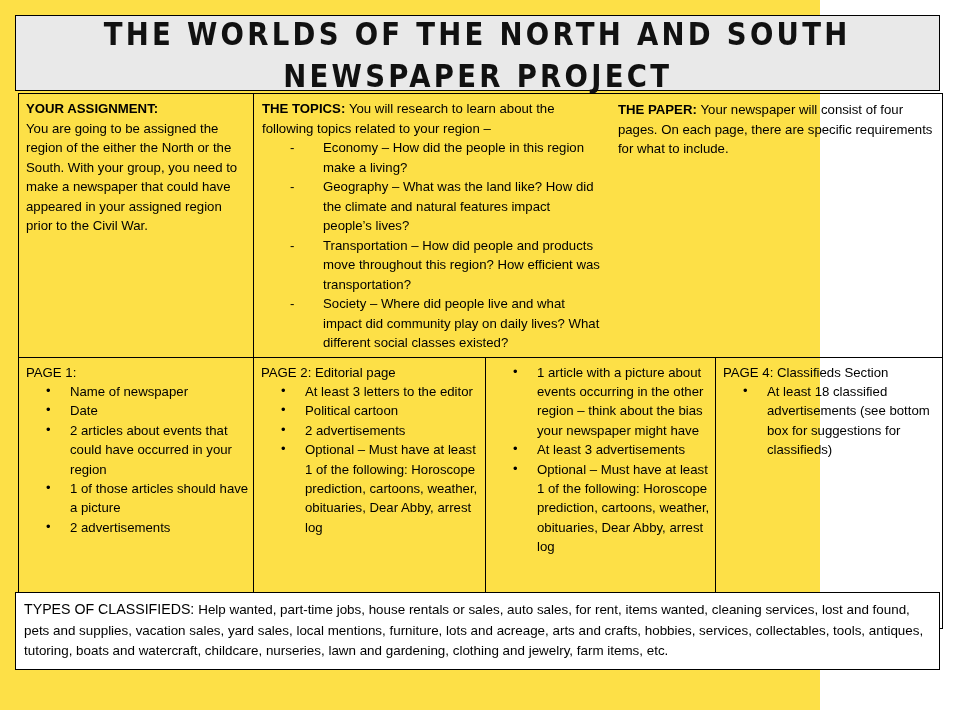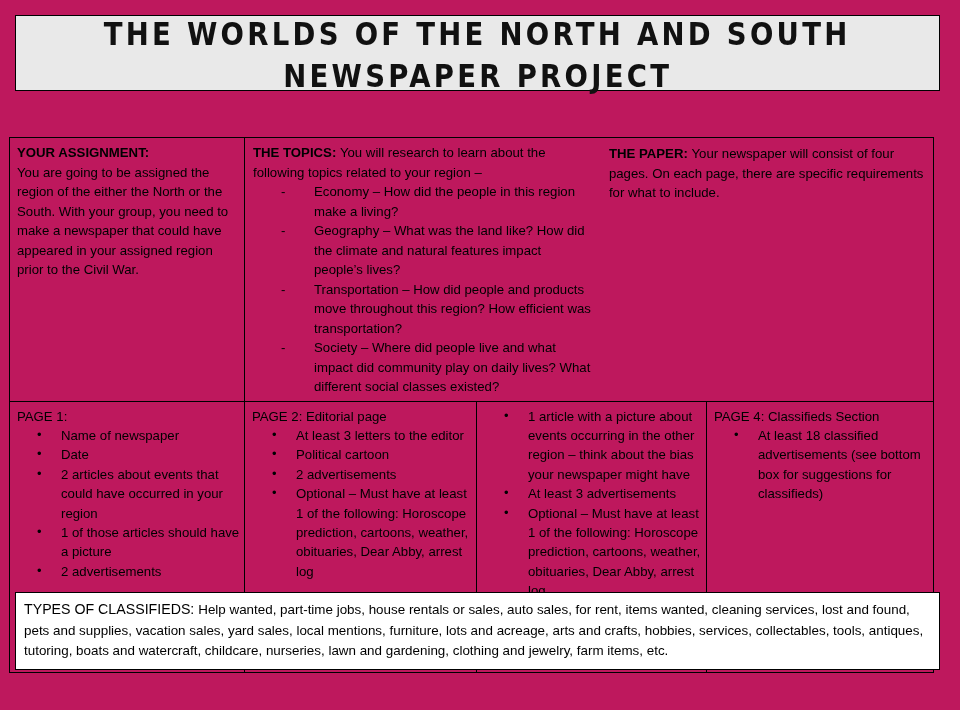--- a/index.html
+++ b/index.html
@@ -11,23 +11,23 @@
   body {
     width: 960px;
     height: 710px;
     font-family: "Liberation Sans", sans-serif;
     color: #000000;
     overflow: hidden;
   }
 
   .page {
     position: relative;
-    width: 960px;
+    width: 820px;
     height: 710px;
-    background: #be185d;
+    background: #fde047;
   }
 
   
   .title-band {
     position: absolute;
     left: 15px;
     top: 15px;
     width: 925px;          
     height: 76px;
     box-sizing: border-box;
@@ -50,28 +50,27 @@
     transform: scaleY(1.18) scaleX(1.02);
     transform-origin: center center;
     color: #111111;
   }
   .title-line.l1 { font-size: 27px; }
   .title-line.l2 { font-size: 27px; margin-top: 9px; }
 
   
   .grid {
     position: absolute;
-    left: 9px;
+    left: 18px;
     top: 93px;
     width: 925px;
     box-sizing: border-box;
     border-left: 1px solid #000;
     border-right: 1px solid #000;
     border-top: 1px solid #000;
-    margin-top: 44px;
   }
 
   
   .row-top {
     display: flex;
     align-items: stretch;
   }
   .cell {
     box-sizing: border-box;
     padding: 5px 6px 6px 7px;

